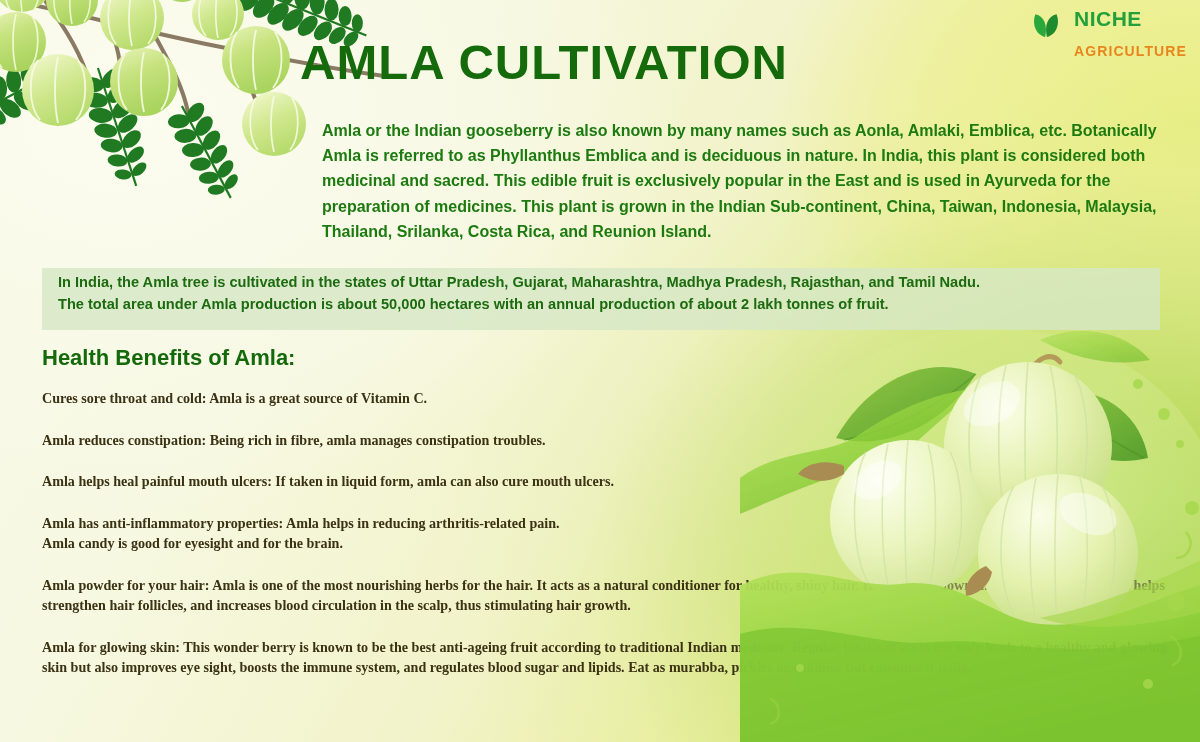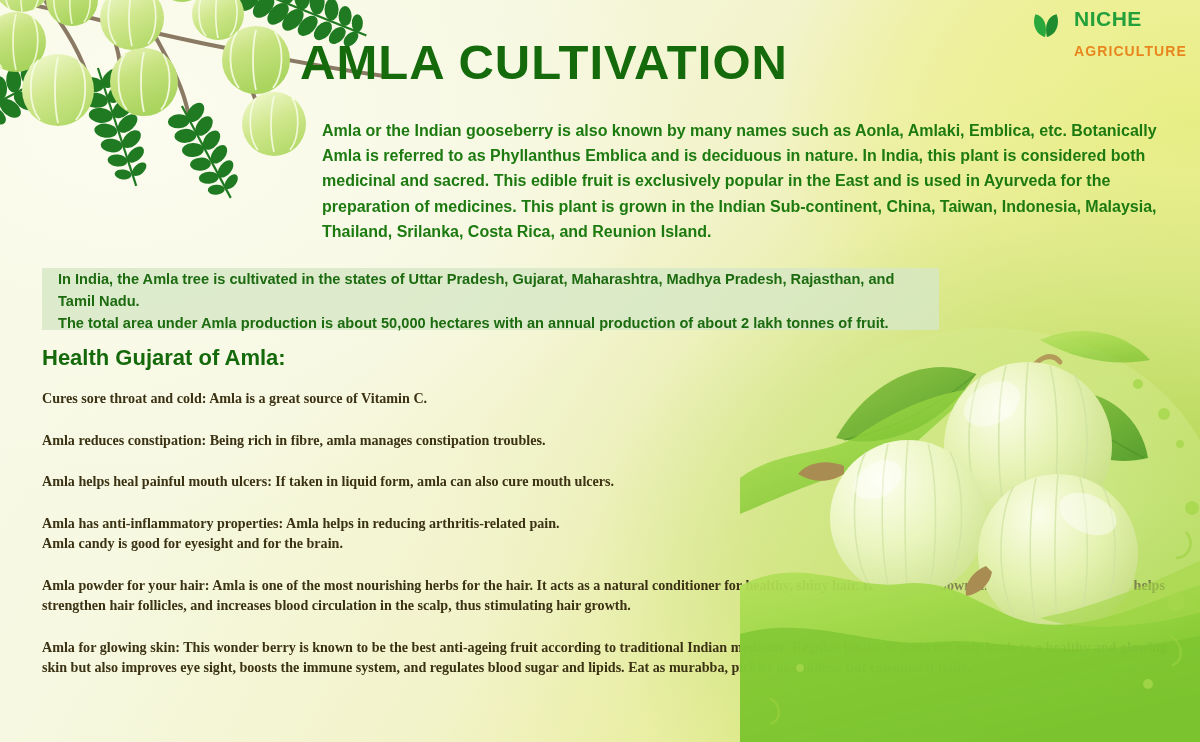--- a/index.html
+++ b/index.html
@@ -49,24 +49,24 @@
 
   
   .intro{
     position:absolute;left:322px;top:118px;width:866px;
     font-size:16px;font-weight:bold;line-height:25.2px;
     color:#1d7a10;font-family:"Liberation Sans",sans-serif;
   }
 
   
   .highlight{
-    position:absolute;left:42px;top:268px;width:897px;height:62px;
+    position:absolute;left:42px;top:268px;width:1118px;height:62px;
     background:rgba(214,231,198,0.80);
-    display:flex;flex-direction:column;justify-content:flex-start;
-    padding:0 16px;box-sizing:border-box;
+    display:flex;flex-direction:column;justify-content:flex-end;
+    padding:15px 16px;box-sizing:border-box;
   }
   .highlight p{
     margin:0;font-size:14.6px;font-weight:bold;line-height:22px;
     color:#1d6b10;font-family:"Liberation Sans",sans-serif;
   }
 
   
   .benefits-heading{
     position:absolute;left:42px;top:345px;
     font-size:22px;font-weight:bold;color:#14690b;
@@ -313,21 +313,21 @@
 
   <div class="title">AMLA CULTIVATION</div>
 
   <div class="intro">Amla or the Indian gooseberry is also known by many names such as Aonla, Amlaki, Emblica, etc. Botanically Amla is referred to as Phyllanthus Emblica and is deciduous in nature. In India, this plant is considered both medicinal and sacred. This edible fruit is exclusively popular in the East and is used in Ayurveda for the preparation of medicines. This plant is grown in the Indian Sub-continent, China, Taiwan, Indonesia, Malaysia, Thailand, Srilanka, Costa Rica, and Reunion Island.</div>
 
   <div class="highlight">
     <p>In India, the Amla tree is cultivated in the states of Uttar Pradesh, Gujarat, Maharashtra, Madhya Pradesh, Rajasthan, and Tamil Nadu.</p>
     <p>The total area under Amla production is about 50,000 hectares with an annual production of about 2 lakh tonnes of fruit.</p>
   </div>
 
-  <div class="benefits-heading">Health Gujarat of Amla:</div>
+  <div class="benefits-heading">Health Benefits of Amla:</div>
   <div class="benefits">
     <p class="benefit">Cures sore throat and cold: Amla is a great source of Vitamin C.</p>
     <p class="benefit">Amla reduces constipation: Being rich in fibre, amla manages constipation troubles.</p>
     <p class="benefit">Amla helps heal painful mouth ulcers: If taken in liquid form, amla can also cure mouth ulcers.</p>
     <p class="benefit" style="white-space:pre-line;">Amla has anti-inflammatory properties: Amla helps in reducing arthritis-related pain.
 Amla candy is good for eyesight and for the brain.</p>
     <p class="benefit">Amla powder for your hair: Amla is one of the most nourishing herbs for the hair. It acts as a natural conditioner for healthy, shiny hair. It also slows down the greying process. Amla helps strengthen hair follicles, and increases blood circulation in the scalp, thus stimulating hair growth.</p>
     <p class="benefit">Amla for glowing skin: This wonder berry is known to be the best anti-ageing fruit according to traditional Indian medicine. Regular intake of amla not only leads to a healthy and glowing skin but also improves eye sight, boosts the immune system, and regulates blood sugar and lipids. Eat as murabba, pickles or candies; but consume it daily.</p>
   </div>
 

